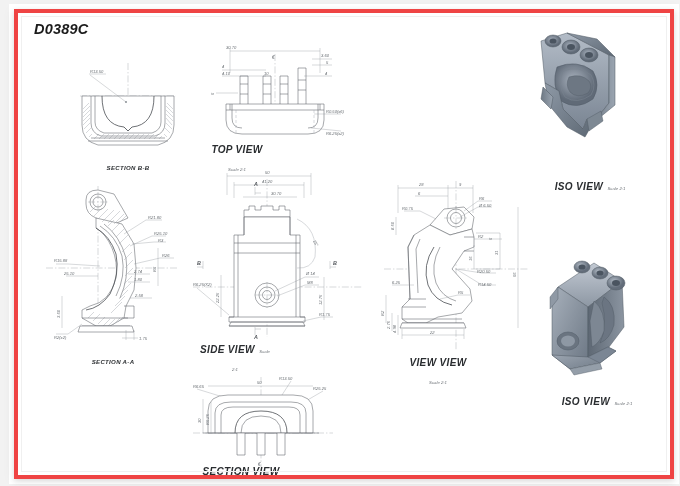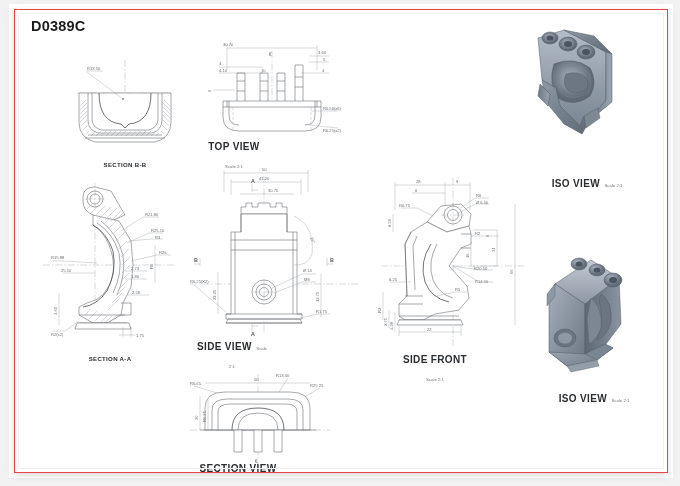--- a/index.html
+++ b/index.html
@@ -1,21 +1,21 @@
 <!DOCTYPE html>
 <html><head>
 <meta charset="utf-8">
 <style>
   html,body{margin:0;padding:0;background:#f2f2f2;}
   body{width:680px;height:486px;overflow:hidden;
        font-family:"Liberation Sans", sans-serif;}
   #sheet{position:absolute;left:14px;top:9px;width:652px;height:462px;
-         background:#ffffff;border:1px solid #ef4444;
+         background:#ffffff;border:4px solid #ef4444;
          box-shadow:0 2px 6px rgba(0,0,0,0.16), 0 0 0 5px #ffffff,
-                    0 1px 12px rgba(0,0,0,0.08);}
+                    0 1px 12px rgba(0,0,0,0.08);font-style:italic;}
   #sheet::after{content:"";position:absolute;left:3px;top:3px;right:3px;bottom:3px;
          border:1px solid #f0f0f0;pointer-events:none;}
   .abs{position:absolute;}
   #title{left:16px;top:8px;font-size:14.5px;font-weight:bold;color:#1b1b1b;
          letter-spacing:.2px;}
   svg{position:absolute;left:0;top:0;overflow:visible;}
   .ln{stroke:#5d6166;stroke-width:.55;fill:none;}
   .lnh{stroke:#4a4e53;stroke-width:.8;fill:none;}
   .thin{stroke:#9aa0a6;stroke-width:.4;fill:none;}
   .dim{stroke:#8b9196;stroke-width:.35;fill:none;}
@@ -314,21 +314,21 @@
       <path class="dim" d="M14 140 L14 158"></path>
       <text class="t" x="12" y="156" transform="rotate(-90 12 156)">2.75</text>
       <path class="dim" d="M20 142 L20 162"></path>
       <text class="t" x="18" y="160" transform="rotate(-90 18 160)">4.98</text>
       <path class="dim" d="M24 162 L86 162"></path>
       <path class="dim" d="M24 156 L24 166 M86 156 L86 166"></path>
       <text class="t" x="52" y="161">22</text>
     </svg>
   </div>
   <div class="cap" style="left:384px;top:339px;width:72px;">
-    <span class="capname">SIDE FRONT</span>
+    <span class="capname">VIEW VIEW</span>
     <span class="capscale">Scale 2:1</span>
   </div>
 
   <div class="abs" style="left:155px;top:358px;width:175px;height:100px;">
     <svg width="175" height="100" viewBox="0 0 175 100">
       <path class="cl" d="M88 6 L88 96"></path>
       <path class="cl" d="M20 62 L160 62"></path>
 
       <path class="dim" d="M35 15 L140 15"></path>
       <text class="t" x="84" y="13">50</text>

